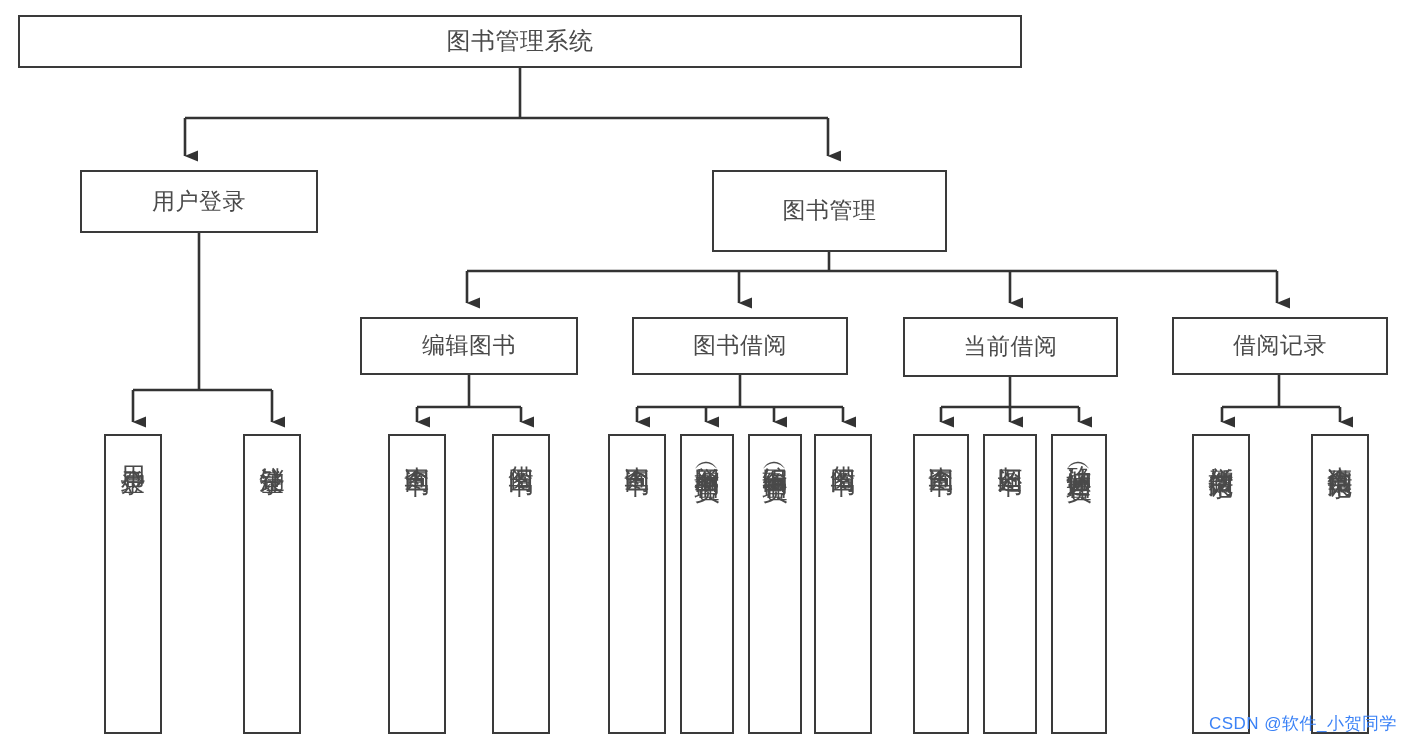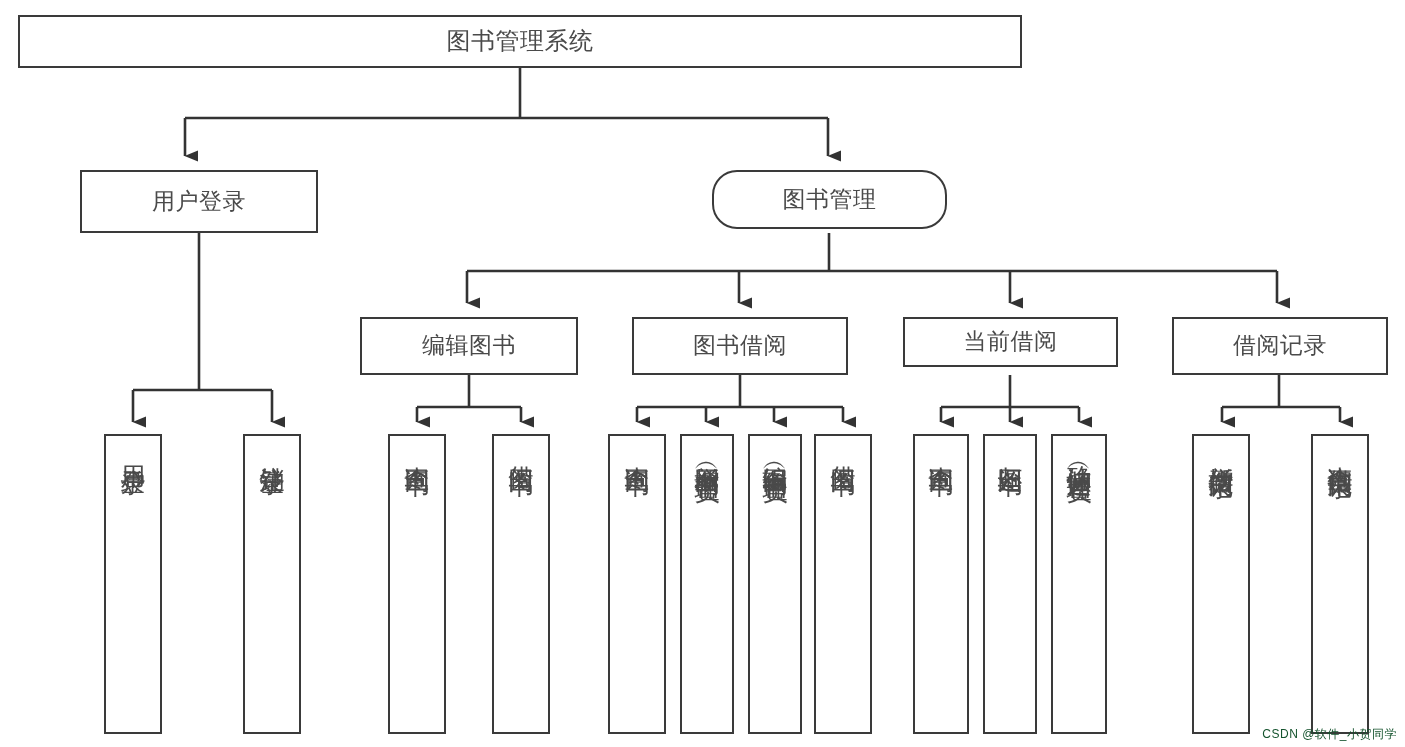--- a/index.html
+++ b/index.html
@@ -55,23 +55,23 @@
     font-size: 25px;
     letter-spacing: 2px;
     line-height: 1;
   }
   #root-node .label {
     font-size: 24px;
   }
   .watermark {
     position: absolute;
     right: 8px;
-    bottom: 4px;
-    font-size: 12px;
-    color: #14532d;
+    bottom: 12px;
+    font-size: 17px;
+    color: #3b82f6;
     letter-spacing: 0.5px;
     white-space: nowrap;
   }
 </style>
 </head>
 <body>
 
 <div id="canvas">
 
   <svg class="wires" viewBox="0 0 1405 747">
@@ -124,31 +124,31 @@
     </g>
   </svg>
 
   <div class="node horizontal" id="root-node" style="left:18px; top:15px; width:1004px; height:53px;">
     <span class="label">图书管理系统</span>
   </div>
 
   <div class="node horizontal" style="left:80px; top:170px; width:238px; height:63px;">
     <span class="label">用户登录</span>
   </div>
-  <div class="node horizontal" style="left:712px; top:170px; width:235px; height:59px;border-radius:25px;">
+  <div class="node horizontal" style="left:712px; top:170px; width:235px; height:82px;">
     <span class="label">图书管理</span>
   </div>
 
   <div class="node horizontal" style="left:360px; top:317px; width:218px; height:58px;">
     <span class="label">编辑图书</span>
   </div>
   <div class="node horizontal" style="left:632px; top:317px; width:216px; height:58px;">
     <span class="label">图书借阅</span>
   </div>
-  <div class="node horizontal" style="left:903px; top:317px; width:215px; height:50px;">
+  <div class="node horizontal" style="left:903px; top:317px; width:215px; height:60px;">
     <span class="label">当前借阅</span>
   </div>
   <div class="node horizontal" style="left:1172px; top:317px; width:216px; height:58px;justify-content:center;">
     <span class="label">借阅记录</span>
   </div>
 
   <div class="node vertical" style="left:104px; top:434px; width:58px; height:300px;">
     <span class="label">用户登录</span>
   </div>
   <div class="node vertical" style="left:243px; top:434px; width:58px; height:300px;">

